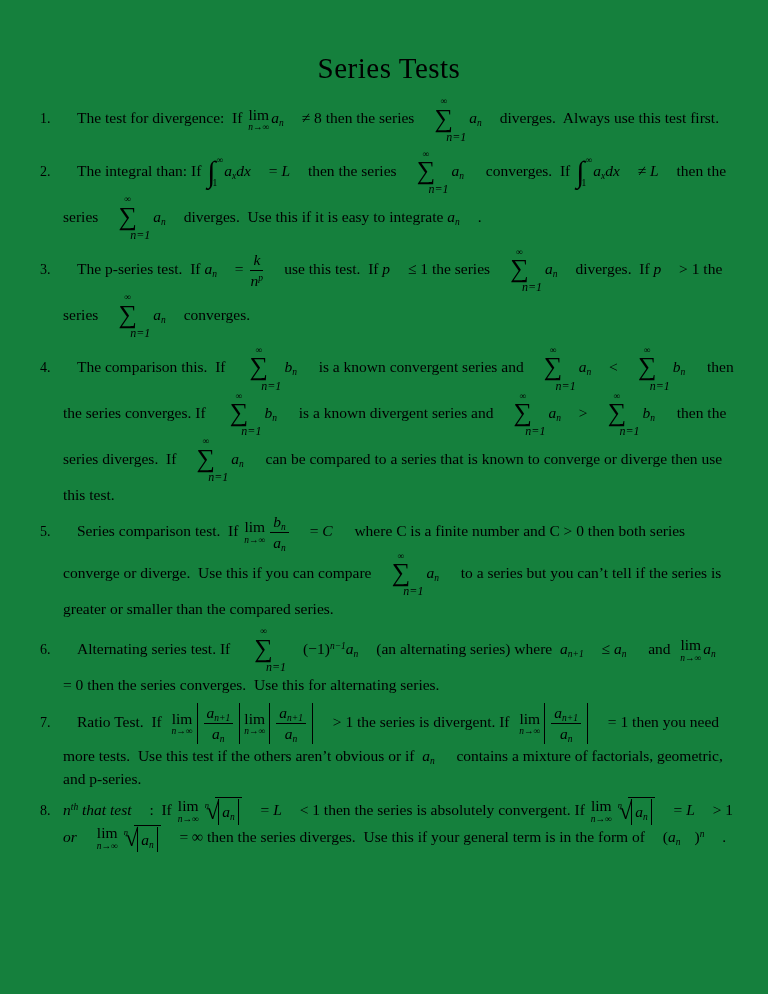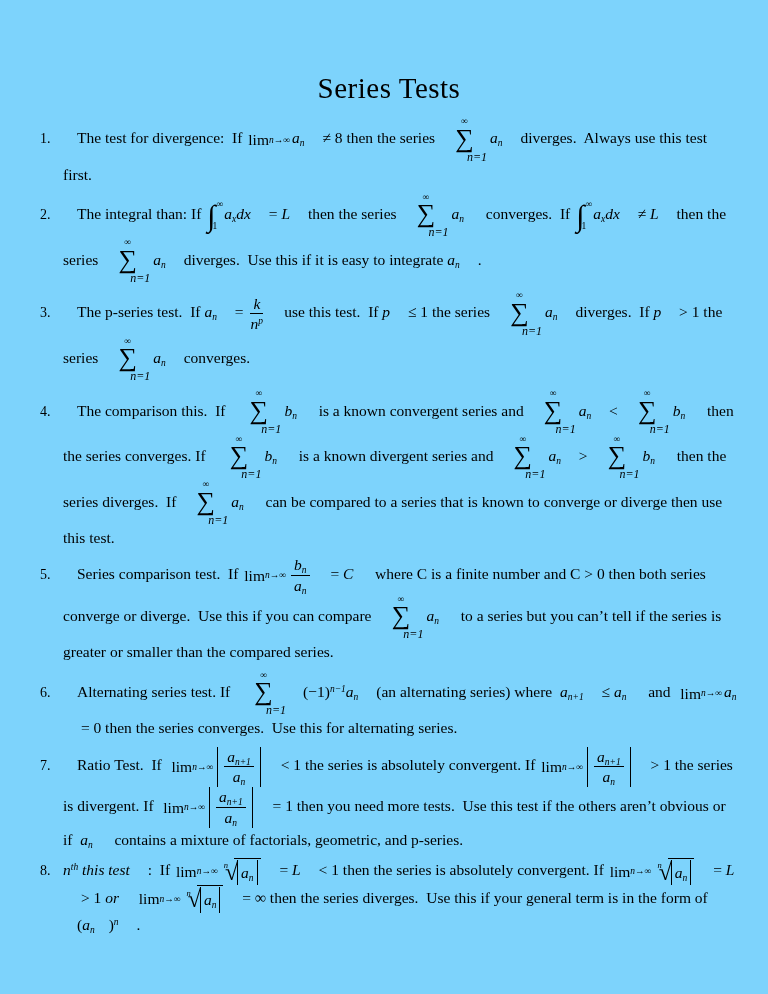--- a/index.html
+++ b/index.html
@@ -1,36 +1,36 @@
 <!DOCTYPE html>
 <html><head>
 <meta charset="utf-8">
 <style>
   html,body{margin:0;padding:0;background:#ffffff;}
   .page{
     width:768px;height:994px;box-sizing:border-box;
-    background:#7dd3fc;color:#000000;
+    background:#15803d;color:#000000;
     font-family:"Liberation Serif","DejaVu Serif",serif;
     font-size:15.5px;
-    padding:72px 30px 0 40px;
+    padding:52px 30px 0 40px;
     overflow:hidden;
   }
   .title{
     font-size:29px;font-weight:400;text-align:center;
     margin:0 0 12px 0;letter-spacing:0.5px;
   }
   .item{padding-left:23px;margin:0 0 7px 0;}
   .inum{display:inline-block;width:23px;margin-left:-23px;font-size:14px;vertical-align:baseline;}
   .ibody{line-height:1.5;}
   .mtxt{white-space:pre-wrap;margin-left:14px;}
   .mvar{font-style:italic;white-space:pre-wrap;}
   .msub{font-size:9.5px;font-style:italic;vertical-align:-0.35em;line-height:0;}
   .msup{font-size:9.5px;font-style:italic;vertical-align:0.55em;line-height:0;}
   
-  .limw{display:inline-flex;flex-direction:row;align-items:center;vertical-align:middle;line-height:1;margin:0 2px;}
+  .limw{display:inline-flex;flex-direction:column;align-items:center;vertical-align:middle;line-height:1;margin:0 2px;}
   .limtop{font-size:1em;}
   .limbot{font-size:9.5px;font-style:italic;margin-top:1px;}
   
   .sumw{display:inline-flex;flex-direction:column;align-items:center;vertical-align:middle;line-height:1;margin:0 3px;}
   .sumtop{font-size:9.5px;margin-bottom:1px;}
   .sumsym{font-size:26px;line-height:0.85;}
   .sumbot{font-size:12px;font-style:italic;margin-top:1px;margin-left:25px;}
   
   .intw{display:inline-flex;align-items:center;vertical-align:middle;margin:0 2px;}
   .intsym{font-size:30px;line-height:1;}
@@ -145,38 +145,38 @@
             <span class="limbot">n→∞</span>
           </span><span class="mvar">a<span class="msub">n</span></span><span class="mtxt"> = 0 then the series converges.  Use this for alternating series.</span></span></div>
       <div class="item"><span class="inum">7.</span><span class="ibody"><span class="mtxt">Ratio Test.  If  </span><span class="limw">
             <span class="limtop">lim</span>
             <span class="limbot">n→∞</span>
           </span><span class="absw">
             <span class="fracw">
               <span class="fnum"><span class="mvar">a<span class="msub">n+1</span></span></span>
               <span class="fden"><span class="mvar">a<span class="msub">n</span></span></span>
             </span>
-          </span><span class="mtxt"> &lt; 1 the series is absolutely convergent. If </span><span class="limw">
+          </span><span class="limw">
             <span class="limtop">lim</span>
             <span class="limbot">n→∞</span>
           </span><span class="absw">
             <span class="fracw">
               <span class="fnum"><span class="mvar">a<span class="msub">n+1</span></span></span>
               <span class="fden"><span class="mvar">a<span class="msub">n</span></span></span>
             </span>
           </span><span class="mtxt"> &gt; 1 the series is divergent. If  </span><span class="limw">
             <span class="limtop">lim</span>
             <span class="limbot">n→∞</span>
           </span><span class="absw">
             <span class="fracw">
               <span class="fnum"><span class="mvar">a<span class="msub">n+1</span></span></span>
               <span class="fden"><span class="mvar">a<span class="msub">n</span></span></span>
             </span>
           </span><span class="mtxt"> = 1 then you need more tests.  Use this test if the others aren’t obvious or if  </span><span class="mvar">a<span class="msub">n</span></span><span class="mtxt">  contains a mixture of factorials, geometric, and p-series.</span></span></div>
-      <div class="item"><span class="inum">8.</span><span class="ibody"><span class="mvar">n<span class="msup">th</span></span><span class="mvar"> this test</span><span class="mtxt"> :  If </span><span class="limw">
+      <div class="item"><span class="inum">8.</span><span class="ibody"><span class="mvar">n<span class="msup">th</span></span><span class="mvar"> that test</span><span class="mtxt"> :  If </span><span class="limw">
             <span class="limtop">lim</span>
             <span class="limbot">n→∞</span>
           </span><span class="rootw">
             <span class="ridx">n</span>
             <span class="rsym">√</span>
             <span class="rbody">
               <span class="absw">
                 <span class="mvar">a<span class="msub">n</span></span>
               </span>
             </span>

